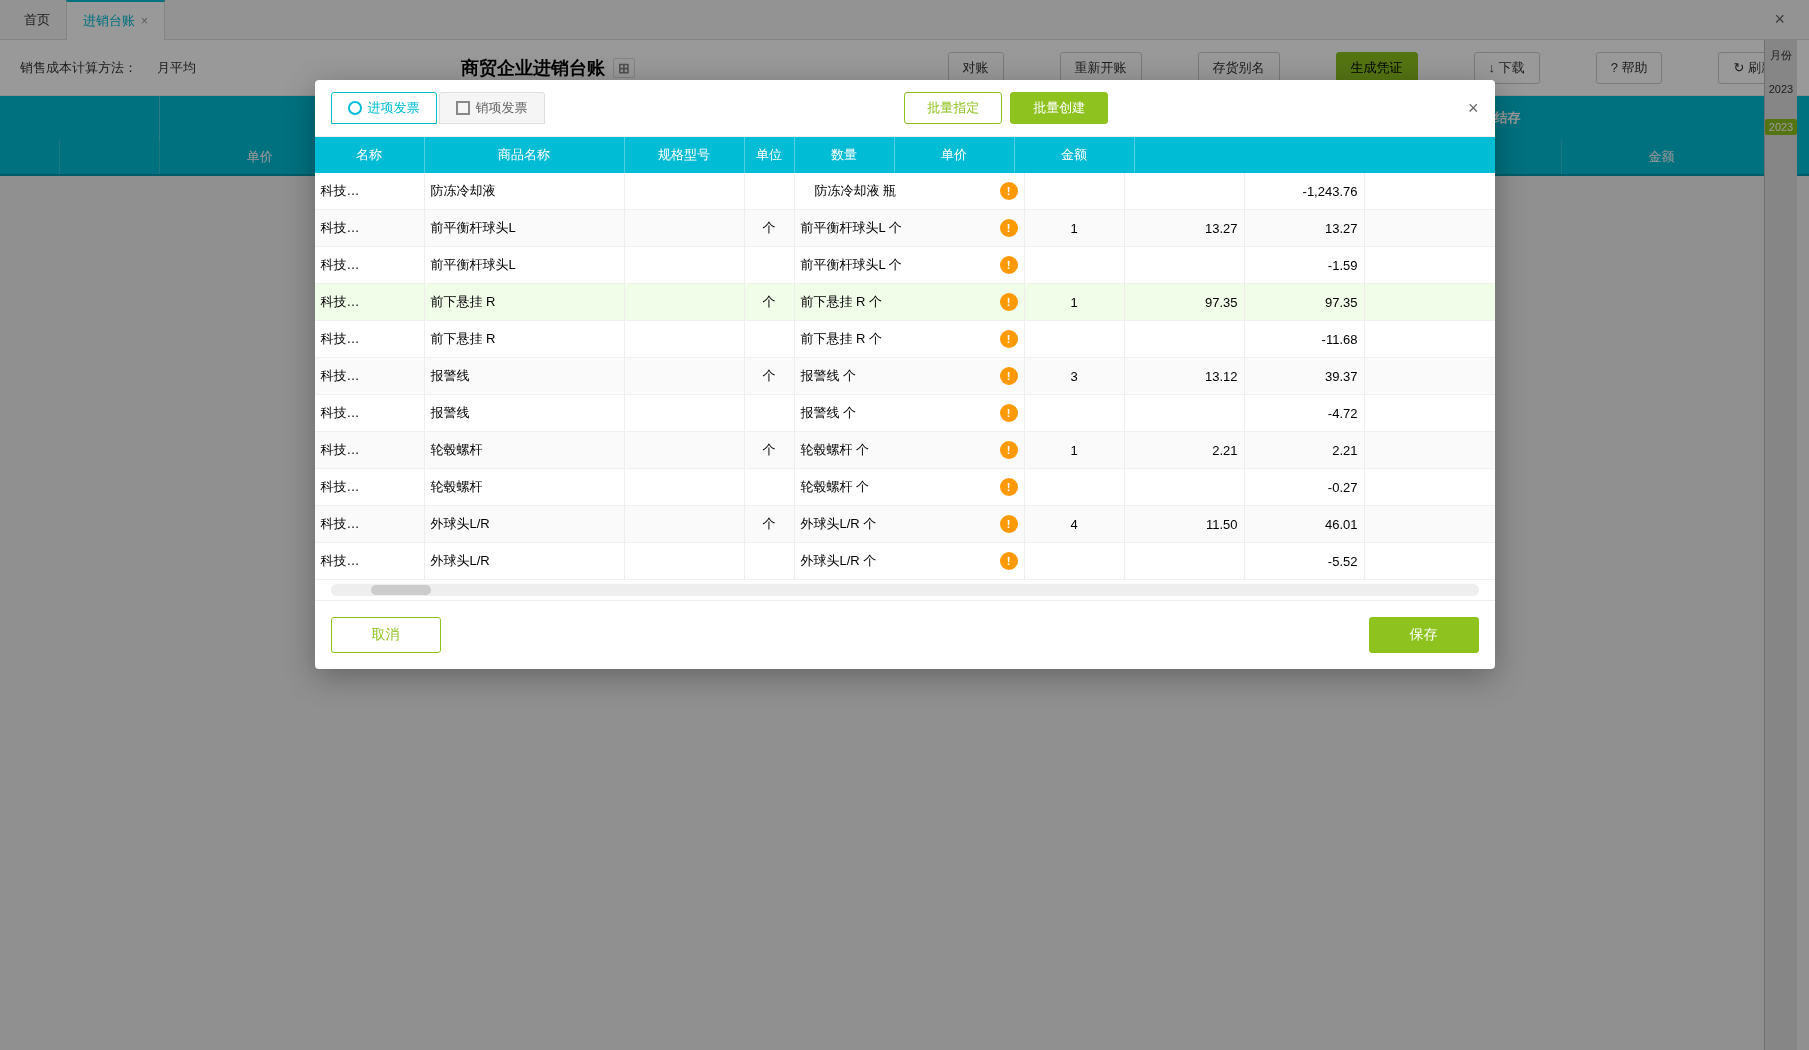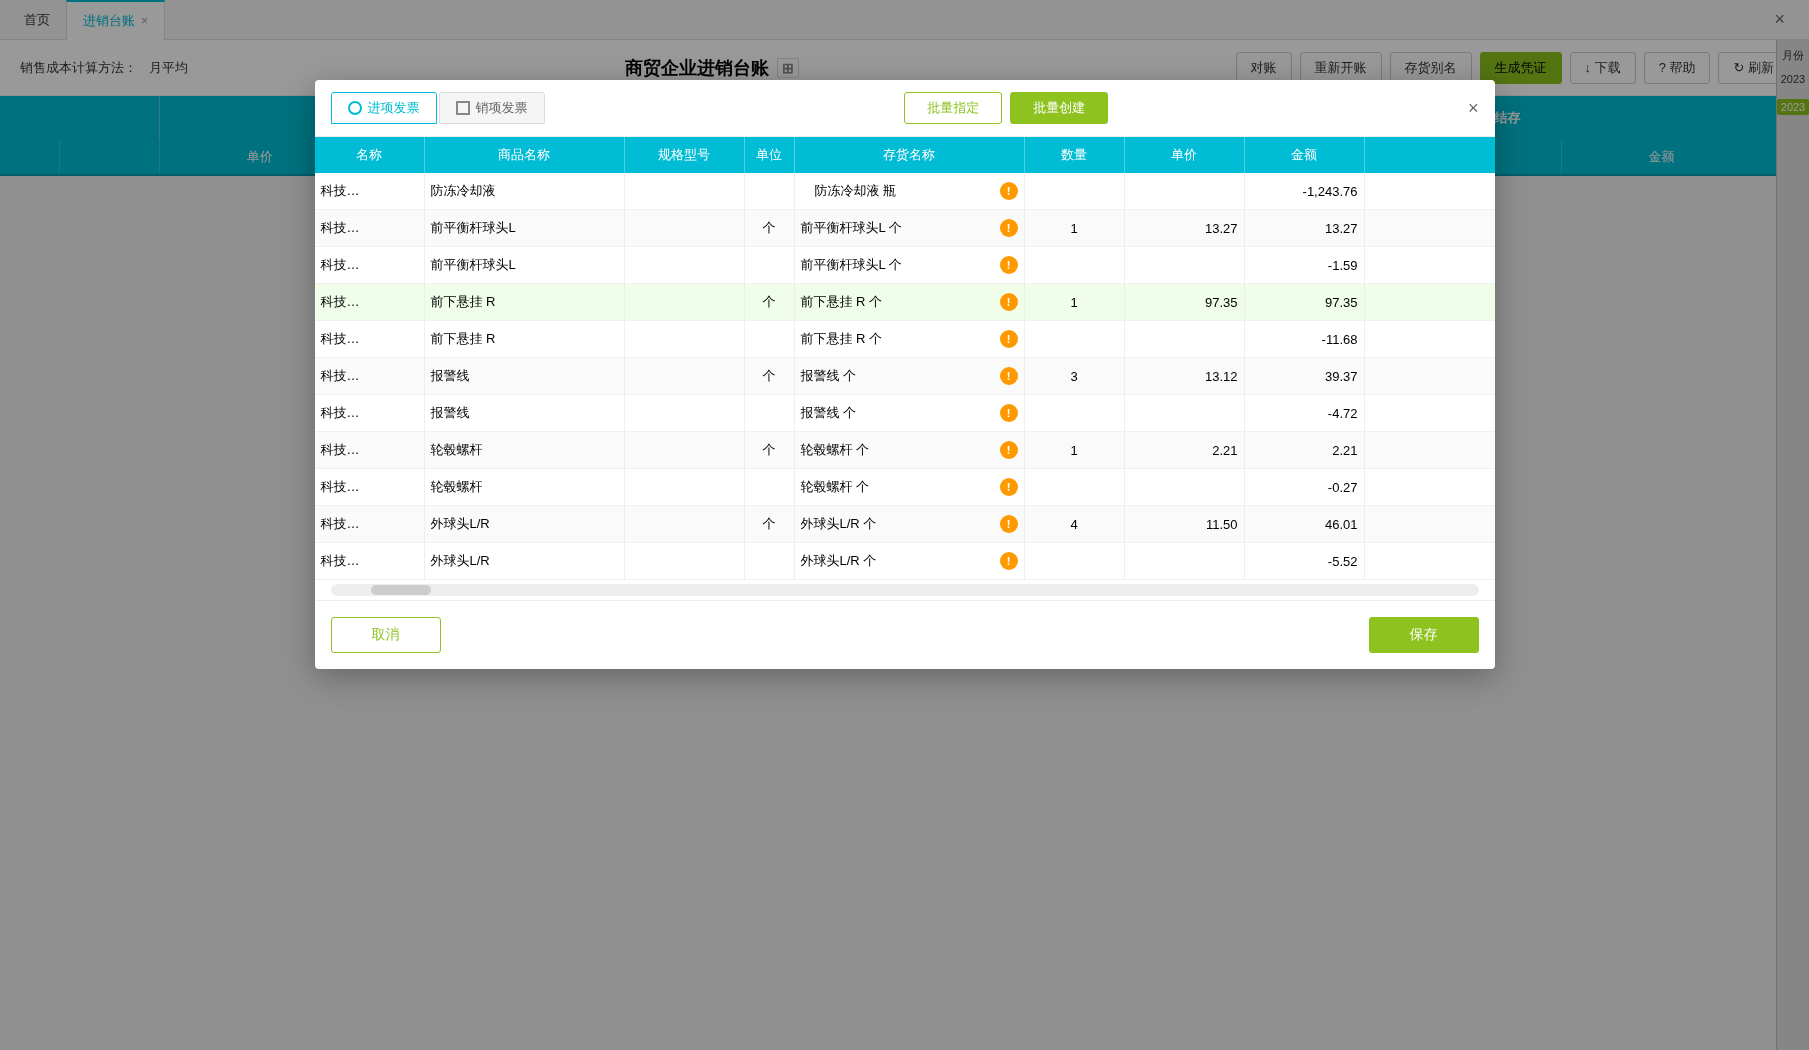--- a/index.html
+++ b/index.html
@@ -4,21 +4,21 @@
   <style>
     * { box-sizing: border-box; margin: 0; padding: 0; }
     body { font-family: "Microsoft YaHei", "PingFang SC", sans-serif; font-size: 13px; background: #e0e0e0; width: 1809px; height: 1050px; overflow: hidden; }
 
     
     .top-bar { display: flex; align-items: center; background: #f5f5f5; height: 40px; border-bottom: 1px solid #ddd; padding: 0 8px; }
     .tab-home { padding: 0 16px; height: 40px; line-height: 40px; color: #333; cursor: pointer; }
     .tab-active { background: #fff; border-top: 2px solid #00bcd4; border-left: 1px solid #ddd; border-right: 1px solid #ddd; color: #00bcd4; padding: 0 16px; height: 40px; line-height: 40px; display: flex; align-items: center; gap: 6px; }
     .tab-close { cursor: pointer; color: #999; font-size: 12px; }
     .close-x { margin-left: auto; padding: 0 16px; font-size: 18px; cursor: pointer; color: #666; }
-    .btn { padding: 6px 14px; border: 1px solid #ddd; border-radius: 3px; background: #fff; cursor: pointer; font-size: 13px; color: #333; }
+    .btn { padding: 6px 14px; border: 1px solid #ddd; border-radius: 3px; background: #fff; cursor: pointer; font-size: 13px; color: #333; margin-left: 48px; }
     .btn-primary { background: #8dc21f; border-color: #8dc21f; color: #000000; text-align: center; }
     .btn-outline { border-color: #ccc; }
 
     
     .modal-overlay { position: absolute; top: 0; left: 0; width: 100%; height: 100%; background: rgba(0,0,0,0.4); display: flex; align-items: flex-start; justify-content: center; z-index: 100; padding-top: 80px; }
     .modal { background: #fff; border-radius: 4px; width: 1180px; max-height: 760px; display: flex; flex-direction: column; box-shadow: 0 8px 32px rgba(0,0,0,0.3); }
     .modal-header { display: flex; align-items: center; padding: 12px 16px; border-bottom: 1px solid #eee; gap: 8px; }
     .modal-close { margin-left: auto; cursor: pointer; font-size: 18px; color: #666; }
     .modal-tabs { display: flex; gap: 2px; }
     .modal-tab { padding: 6px 16px; border: 1px solid #ddd; border-radius: 3px 3px 0 0; cursor: pointer; font-size: 13px; background: #f5f5f5; color: #666; display: flex; align-items: center; gap: 6px; }
@@ -69,21 +69,21 @@
   <div class="tab-active">
     <span>进销台账</span>
     <span class="tab-close">×</span>
   </div>
   <div class="close-x" style="margin-left:auto;">×</div>
 </div>
 
 <div style="position:absolute; top:40px; left:0; right:0; bottom:0; background:#f0f0f0; overflow:hidden;">
 
   <div style="display:flex; align-items:center; padding: 0 20px; height:56px; background:#fff; border-bottom:1px solid #eee; gap:12px;">
-    <div style="display:flex; align-items:flex-end; gap:12px; color:#333;">
+    <div style="display:flex; align-items:flex-end; gap:20px; color:#333;">
       <span>销售成本计算方法：</span>
       <span>月平均</span>
     </div>
     <div style="flex:1; text-align:center; font-size:18px; font-weight:bold; display:flex; align-items:center; justify-content:center; gap:8px;">
       <span>商贸企业进销台账</span>
       <span style="font-size:14px; color:#888; border:1px solid #ddd; padding:1px 4px; border-radius:2px;">⊞</span>
     </div>
     <div style="display:flex; gap:8px;">
       <button class="btn btn-outline">对账</button>
       <button class="btn btn-outline">重新开账</button>
@@ -109,21 +109,21 @@
     <div style="flex:1; display:flex; align-items:center; justify-content:center; border-right:1px solid rgba(255,255,255,0.2);">金额</div>
     <div style="flex:1; display:flex; align-items:center; justify-content:center; border-right:1px solid rgba(255,255,255,0.2);">数量</div>
     <div style="flex:1; display:flex; align-items:center; justify-content:center; border-right:1px solid rgba(255,255,255,0.2);">单价</div>
     <div style="flex:1; display:flex; align-items:center; justify-content:center; border-right:1px solid rgba(255,255,255,0.2);">金额</div>
     <div style="flex:1; display:flex; align-items:center; justify-content:center; border-right:1px solid rgba(255,255,255,0.2);">数量</div>
     <div style="flex:1; display:flex; align-items:center; justify-content:center; border-right:1px solid rgba(255,255,255,0.2);">单价</div>
     <div style="flex:1; display:flex; align-items:center; justify-content:center;">金额</div>
     <div style="width:48px;"></div>
   </div>
 
-  <div style="position:absolute; right:0; top:0; width:33px; background:#e0e0e0; height:100%; border-left:1px solid #bbb; display:flex; flex-direction:column; align-items:center; padding-top:8px; gap:10px;">
+  <div style="position:absolute; right:12px; top:0; width:33px; background:#e0e0e0; height:100%; border-left:1px solid #bbb; display:flex; flex-direction:column; align-items:center; padding-top:8px; gap:20px;">
     <div style="font-size:11px; color:#333; text-align:center; line-height:1.4;">月份</div>
     <div style="font-size:11px; color:#333; text-align:center;">2023</div>
     <div style="background:#8dc21f; color:#fff; padding:2px 4px; font-size:11px; border-radius:2px; margin-top:4px;">2023</div>
   </div>
 </div>
 
 <div class="modal-overlay">
   <div class="modal">
 
     <div class="modal-header">
@@ -144,21 +144,20 @@
       <span class="modal-close">×</span>
     </div>
 
     <div style="flex:1; overflow:hidden; display:flex; flex-direction:column;">
 
       <div class="modal-table-header">
         <div class="th col-name">名称</div>
         <div class="th col-product">商品名称</div>
         <div class="th col-spec">规格型号</div>
         <div class="th col-unit">单位</div>
-        <div class="th col-stock">存货名称</div>
         <div class="th col-qty">数量</div>
         <div class="th col-price">单价</div>
         <div class="th col-amount">金额</div>
       </div>
 
       <div class="modal-table-body" id="modal-table-body">
       <div class="modal-table-row">
             <div class="td col-name td-left">科技…</div>
             <div class="td col-product td-left">防冻冷却液</div>
             <div class="td col-spec"></div>

